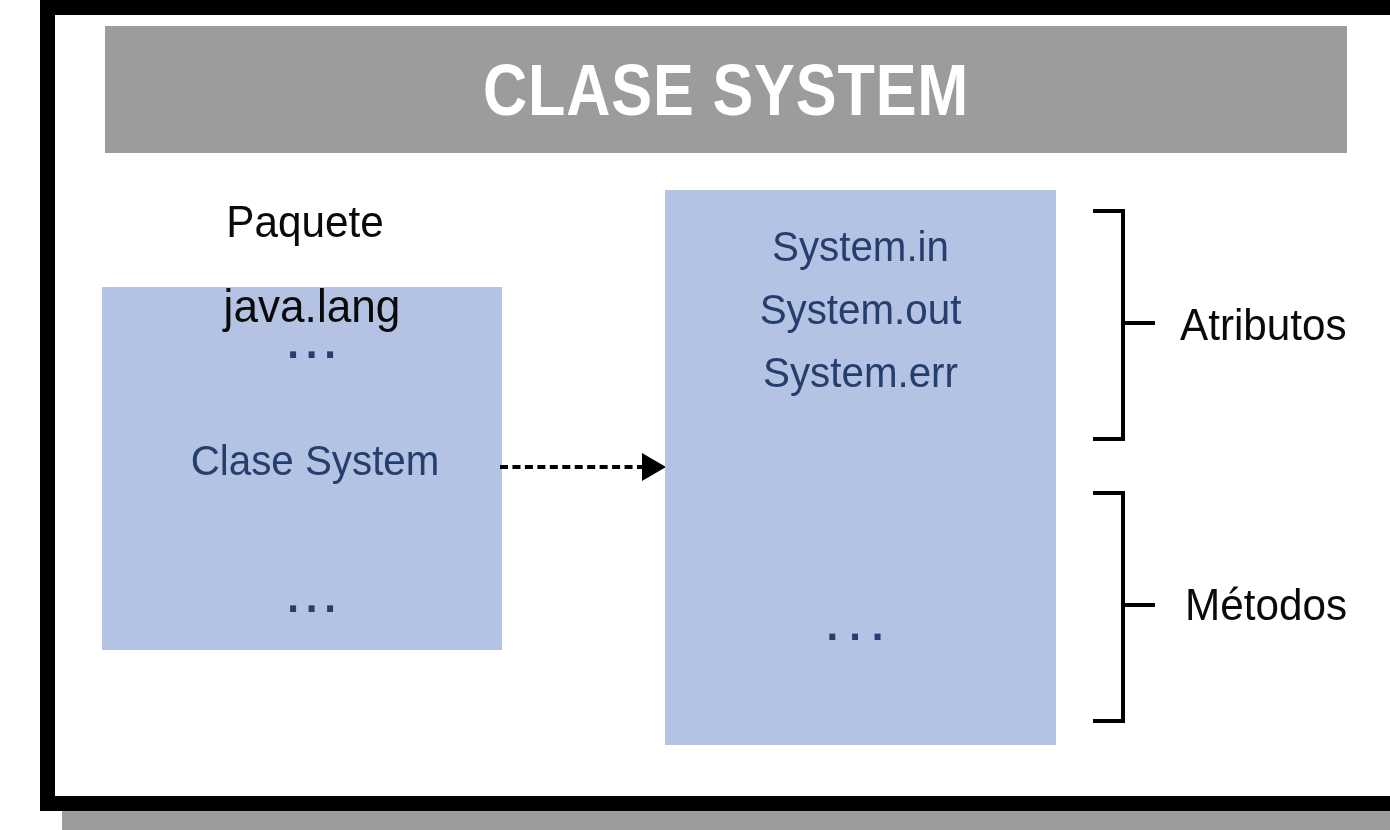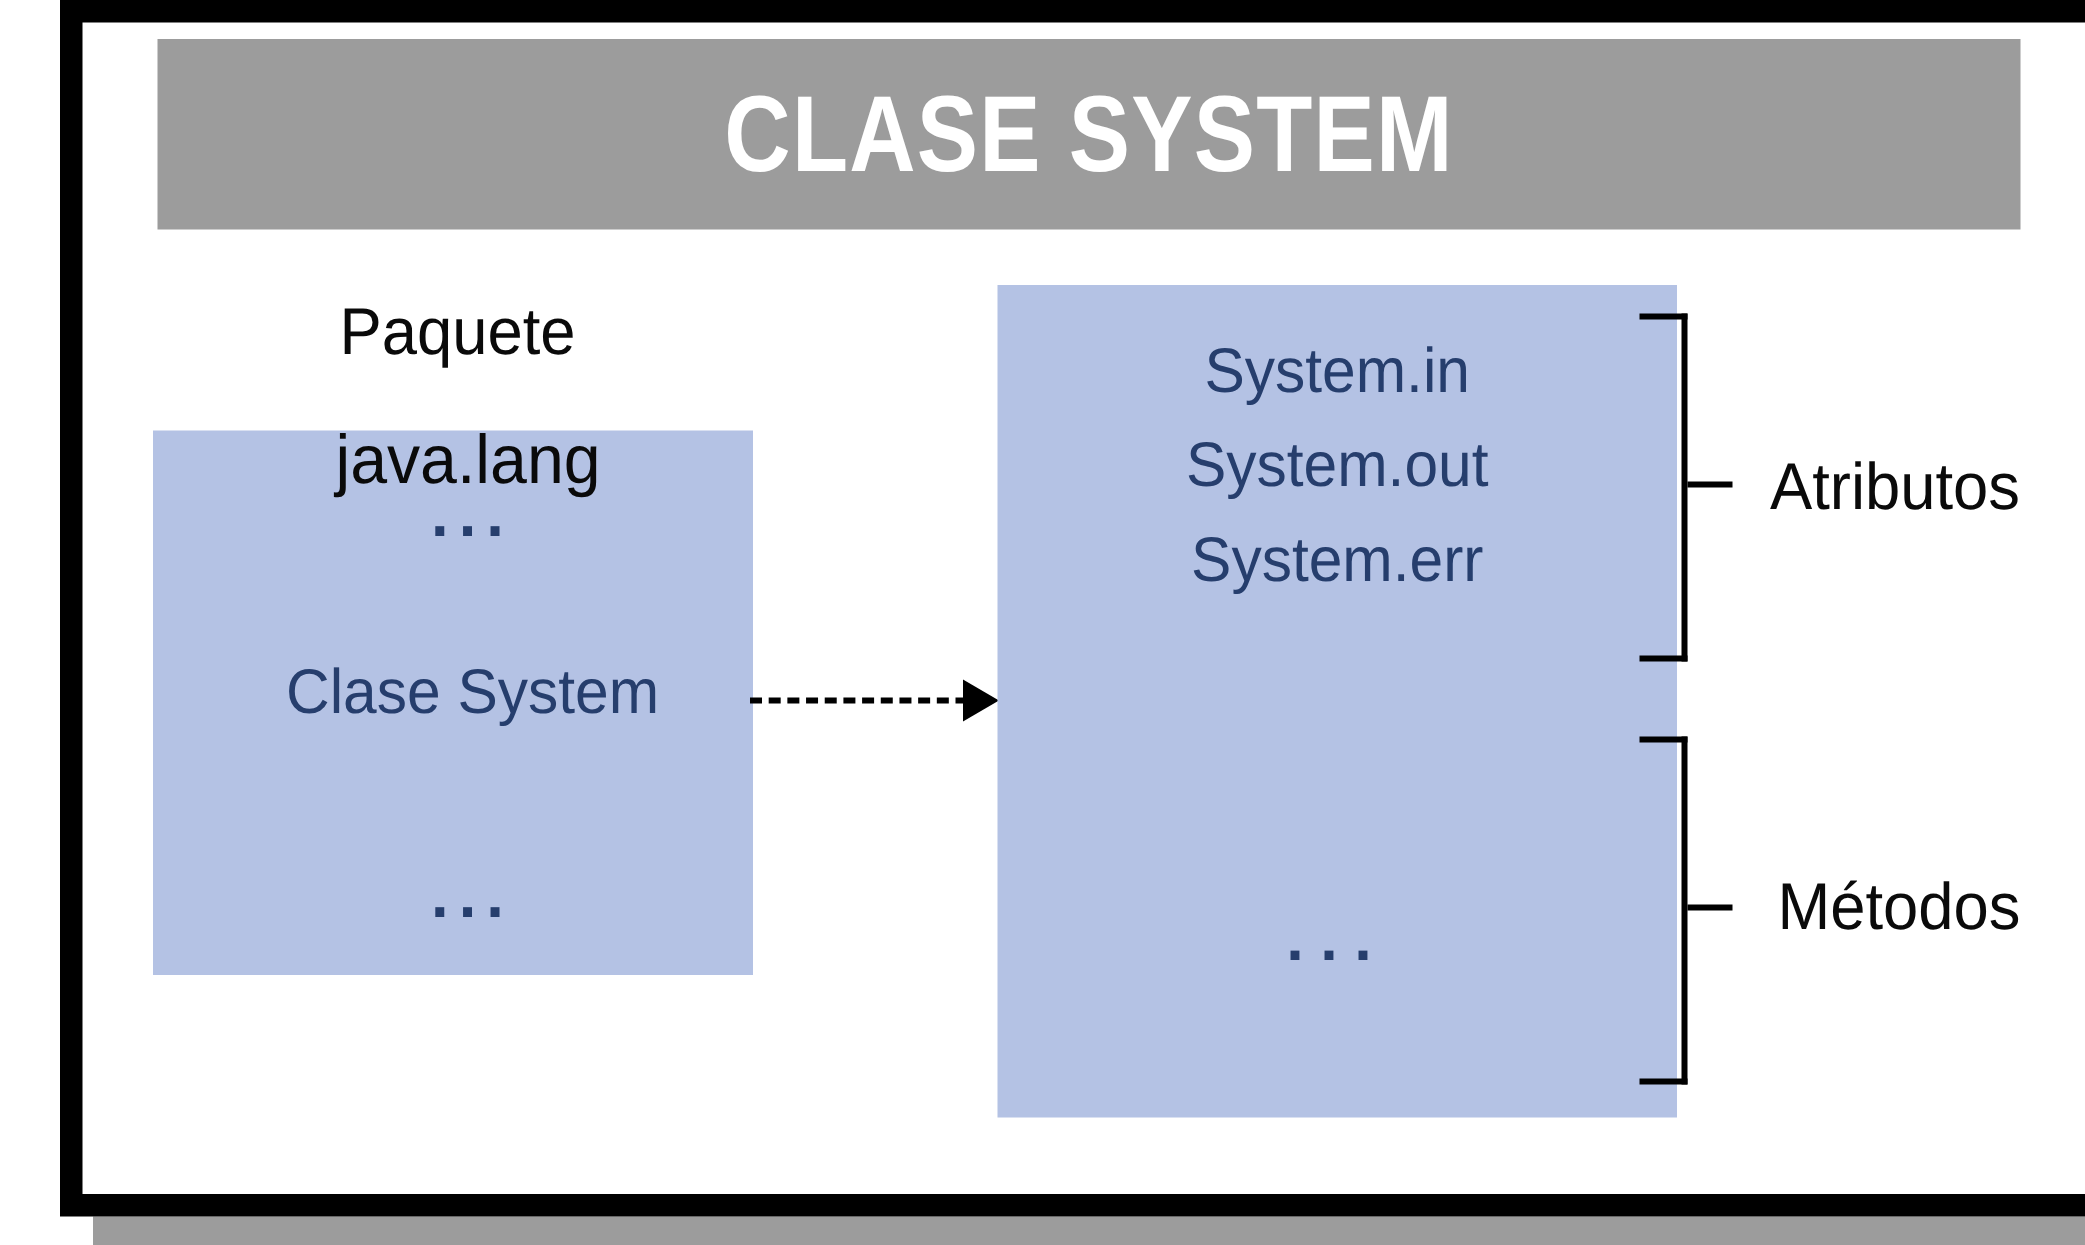--- a/index.html
+++ b/index.html
@@ -62,21 +62,21 @@
   }
   .package-box {
     left: 47px;
     top: 272px;
     width: 400px;
     height: 363px;
   }
   .class-box {
     left: 610px;
     top: 175px;
-    width: 453px;
+    width: 391px;
     height: 555px;
   }
   .attr-list {
     position: absolute;
     left: 0;
     top: 25px;
     width: 100%;
     text-align: center;
     font-size: 42px;
     line-height: 63px;

